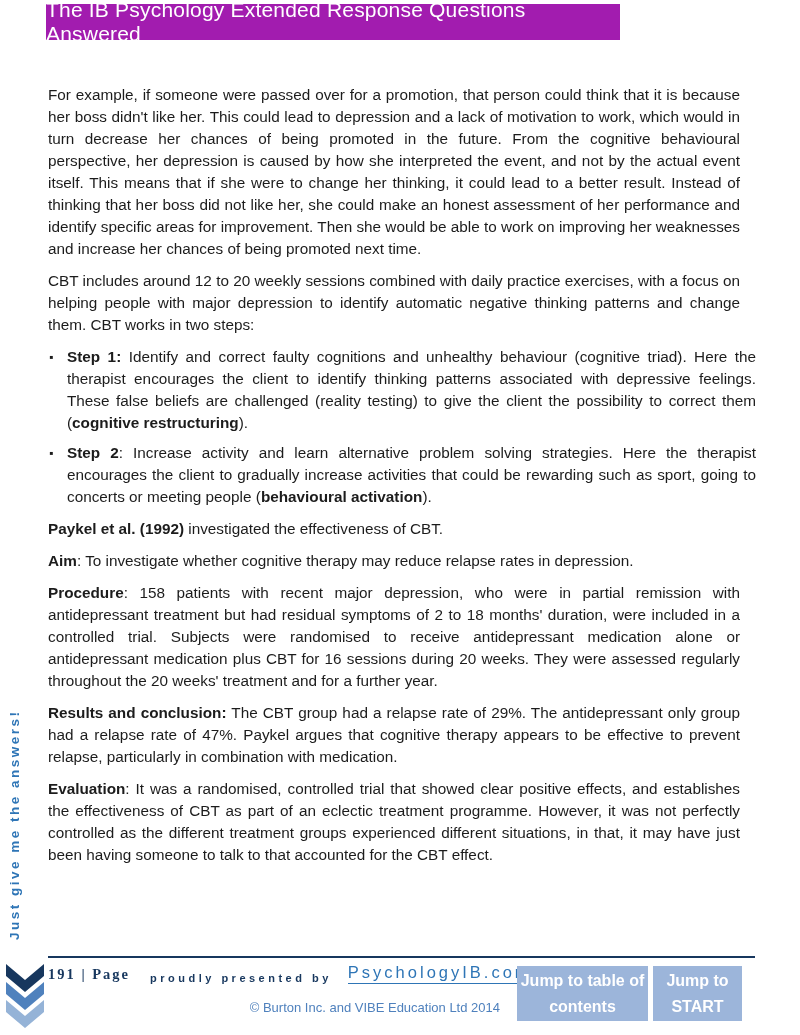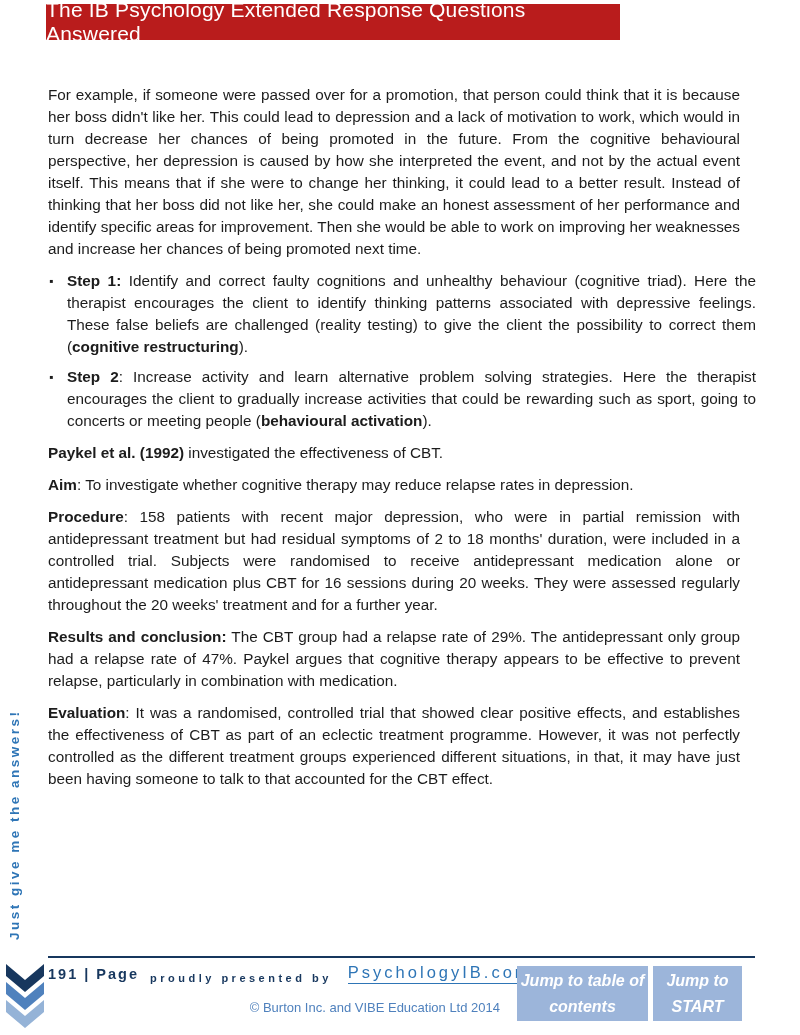--- a/index.html
+++ b/index.html
@@ -4,21 +4,21 @@
 <style>
   html,body { margin:0; padding:0; }
   body {
     width:800px; height:1035px; position:relative; background:#ffffff;
     font-family:"Liberation Sans", sans-serif; overflow:hidden;
   }
 
   
   .titlebar {
     position:absolute; left:46px; top:4px; width:574px; height:36px;
-    background:#b91c1c; color:#ffffff;
+    background:#a21caf; color:#ffffff;
     display:flex; align-items:center; justify-content:center;
     font-size:21px; letter-spacing:0.2px;
   }
 
   
   .content {
     position:absolute; left:48px; top:84px; width:708px;
     color:#1c1c1c; font-size:15.3px; line-height:22px; text-align:justify;
   }
   .list-heading { text-align:left; padding-left:24px; margin:0 0 11px 0; }
@@ -42,59 +42,61 @@
   
   .footer-rule {
     position:absolute; left:48px; top:956px; width:707px; height:2px;
     background:#17375e;
   }
   .logo { position:absolute; left:2px; top:962px; }
   .pagenum {
     position:absolute; left:48px; top:966px;
     color:#17375e; font-size:14.5px; font-weight:bold; letter-spacing:2px;
     white-space:nowrap;
+    font-family:Liberation Serif, serif;
   }
   .presented {
     position:absolute; left:150px; top:963px;
     display:flex; align-items:flex-end; gap:16px; white-space:nowrap;
   }
   .presented .plabel {
     color:#17375e; font-size:11px; font-weight:bold; letter-spacing:3.5px;
   }
   .weblink {
     color:#2e75b6; font-size:16.5px; letter-spacing:3px;
     text-decoration:none; border-bottom:1.5px solid #2e75b6;
     padding-bottom:1px; cursor:pointer;
   }
   .copyright {
     position:absolute; left:230px; top:1000px; width:270px; text-align:right;
     color:#4f81bd; font-size:13px; white-space:nowrap;
   }
   .jump-btn {
     position:absolute; background:#9cb5da; color:#ffffff;
     font-family:inherit; font-weight:bold; font-size:16px; line-height:1.6;
-    text-align:center; border:none; padding:2px 0; cursor:pointer;font-style:italic;
+    text-align:center; border:none; padding:2px 0; cursor:pointer;
   }
   #btn-toc   { left:517px; top:966px; width:131px; height:55px; }
   #btn-start { left:653px; top:966px; width:89px;  height:55px; }
 </style>
 </head>
 <body>
 
 <header class="titlebar">
   <span>The IB Psychology Extended Response Questions Answered</span>
 </header>
 
 <aside class="vtext">Just give me the answers!</aside>
 
 <main class="content">
 
 
   <p>For example, if someone were passed over for a promotion, that person could think that it is because her boss didn't like her. This could lead to depression and a lack of motivation to work, which would in turn decrease her chances of being promoted in the future. From the cognitive behavioural perspective, her depression is caused by how she interpreted the event, and not by the actual event itself. This means that if she were to change her thinking, it could lead to a better result. Instead of thinking that her boss did not like her, she could make an honest assessment of her performance and identify specific areas for improvement. Then she would be able to work on improving her weaknesses and increase her chances of being promoted next time.</p>
 
+  <p>CBT includes around 12 to 20 weekly sessions combined with daily practice exercises, with a focus on helping people with major depression to identify automatic negative thinking patterns and change them. CBT works in two steps:</p>
 
   <ul class="steps">
     <li><b>Step 1:</b><span> Identify and correct faulty cognitions and unhealthy behaviour (cognitive triad). Here the therapist encourages the client to identify thinking patterns associated with depressive feelings. These false beliefs are challenged (reality testing) to give the client the possibility to correct them (</span><b>cognitive restructuring</b><span>).</span></li>
     <li><b>Step 2</b><span>: Increase activity and learn alternative problem solving strategies. Here the therapist encourages the client to gradually increase activities that could be rewarding such as sport, going to concerts or meeting people (</span><b>behavioural activation</b><span>).</span></li>
   </ul>
 
   <p><b>Paykel et al. (1992)</b><span> investigated the effectiveness of CBT.</span></p>
 
   <p><b>Aim</b><span>:  To investigate whether cognitive therapy may reduce relapse rates in depression.</span></p>
 

